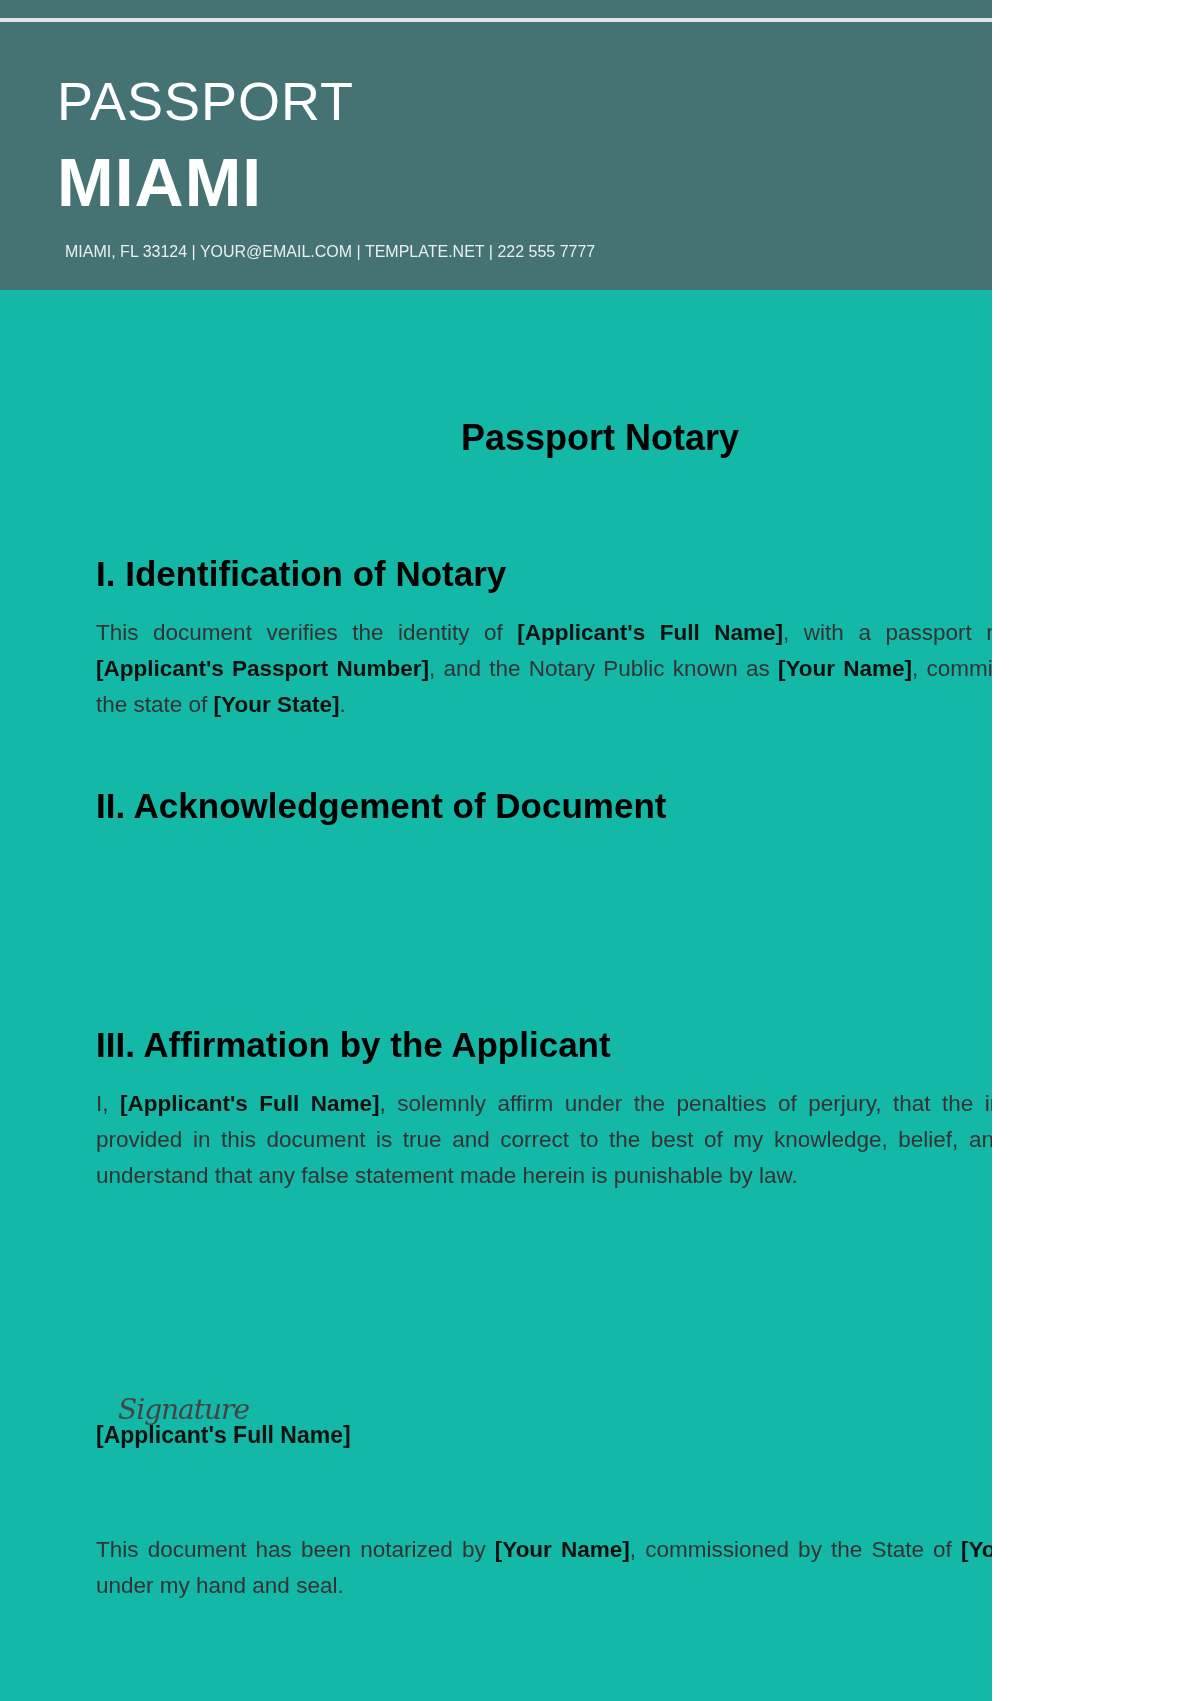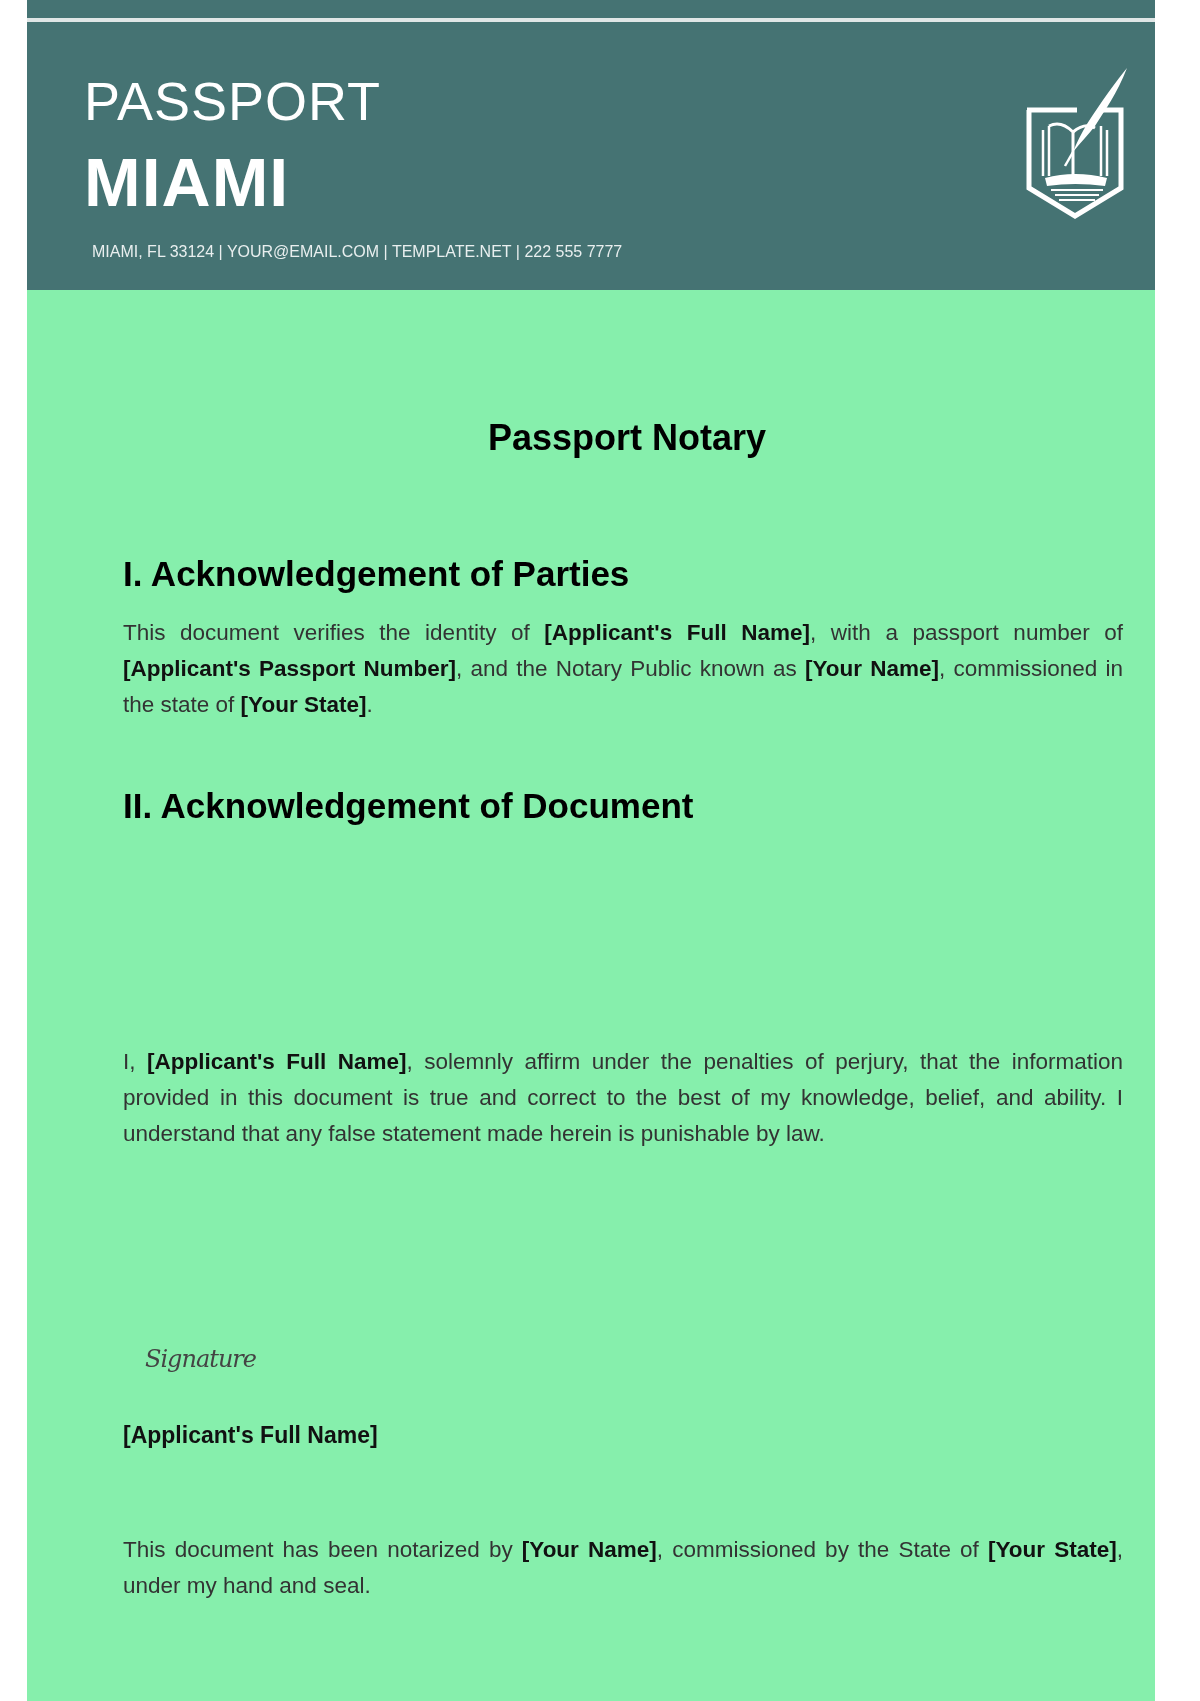--- a/index.html
+++ b/index.html
@@ -1,39 +1,39 @@
 <!DOCTYPE html>
 <html><head>
 <meta charset="utf-8">
 <style>
   * { box-sizing: border-box; margin: 0; padding: 0; }
   html, body { width: 1200px; background: #ffffff; }
   body { font-family: "Liberation Sans", "DejaVu Sans", sans-serif; color: #000; }
-  .page { position: relative; width: 1128px; height: 1701px; overflow: hidden; background: #86efac; margin-left: 27px; }
+  .page { position: relative; width: 992px; height: 1701px; overflow: hidden; background: #14b8a6; }
 
   .header { position: absolute; left: 0; top: 0; width: 1200px; height: 290px; background: #457373; }
   .header-rule { position: absolute; left: 0; top: 18px; width: 1200px; height: 4px; background: #dfe6e6; }
   .brand-line1 { position: absolute; left: 57px; top: 74px; font-size: 54px; font-weight: 400; letter-spacing: 1px; color: #ffffff; line-height: 1; }
   .brand-line2 { position: absolute; left: 57px; top: 148px; font-size: 68px; font-weight: 700; letter-spacing: 1px; color: #ffffff; line-height: 1; }
   .contact-line { position: absolute; left: 65px; top: 243px; font-size: 16px; color: #e9efef; letter-spacing: 0px; white-space: nowrap; text-align: center; }
   .logo { position: absolute; left: 998px; top: 66px; width: 104px; height: 154px; }
 
   .doc-title { position: absolute; left: 0; top: 417px; width: 1200px; text-align: center; font-size: 36px; font-weight: 700; color: #000; }
 
   .section { position: absolute; left: 96px; width: 1000px; }
   .section h2 { font-size: 35px; font-weight: 700; color: #000; line-height: 1.2; }
   .section p { margin-top: 20px; font-size: 22.5px; line-height: 36px; color: #333; text-align: justify; }
   .section p b { color: #111; font-weight: 700; }
 
   .sec1 { top: 553px; }
   .sec2 { top: 785px; }
   .sec3 { top: 1024px; }
   .sec4 { top: 1512px; }
 
-  .signature { position: absolute; left: 118px; top: 1345px; font-family: "DejaVu Serif", "Liberation Serif", serif; font-style: italic; font-size: 24px; color: #444; letter-spacing: -1px; }
+  .signature { position: absolute; left: 118px; top: 1393px; font-family: "DejaVu Serif", "Liberation Serif", serif; font-style: italic; font-size: 28px; color: #444; letter-spacing: -1px; }
   .signer-name { position: absolute; left: 96px; top: 1422px; font-size: 23px; font-weight: 700; color: #111; }
 </style>
 </head>
 <body>
 
 <div class="page">
 
   <div class="header">
     <div class="header-rule"></div>
     <div class="brand-line1">PASSPORT</div>
@@ -53,29 +53,30 @@
       <path d="M26 124 H78 M30 129 H74 M34 134 H70" stroke-width="2"></path>
 
       <path d="M102 2 C92 14 76 36 62 58 C56 68 52 76 48 86 C56 76 64 68 70 60 C80 44 92 28 102 2 Z" fill="#ffffff" stroke="none"></path>
       <path d="M48 86 L40 100" stroke-width="2.5"></path>
     </svg>
   </div>
 
   <h1 class="doc-title">Passport Notary</h1>
 
   <div class="section sec1">
-    <h2>I. Acknowledgement of Parties</h2>
+    <h2>I. Identification of Notary</h2>
     <p>This document verifies the identity of <b>[Applicant's Full Name]</b>, with a passport number of <b>[Applicant's Passport Number]</b>, and the Notary Public known as <b>[Your Name]</b>, commissioned in the state of <b>[Your State]</b>.</p>
   </div>
 
   <div class="section sec2">
     <h2>II. Acknowledgement of Document</h2>
   </div>
 
   <div class="section sec3">
+    <h2>III. Affirmation by the Applicant</h2>
     <p>I, <b>[Applicant's Full Name]</b>, solemnly affirm under the penalties of perjury, that the information provided in this document is true and correct to the best of my knowledge, belief, and ability. I understand that any false statement made herein is punishable by law.</p>
   </div>
 
   <div class="signature">Signature</div>
   <div class="signer-name">[Applicant's Full Name]</div>
 
   <div class="section sec4">
     <p>This document has been notarized by <b>[Your Name]</b>, commissioned by the State of <b>[Your State]</b>, under my hand and seal.</p>
   </div>
 

